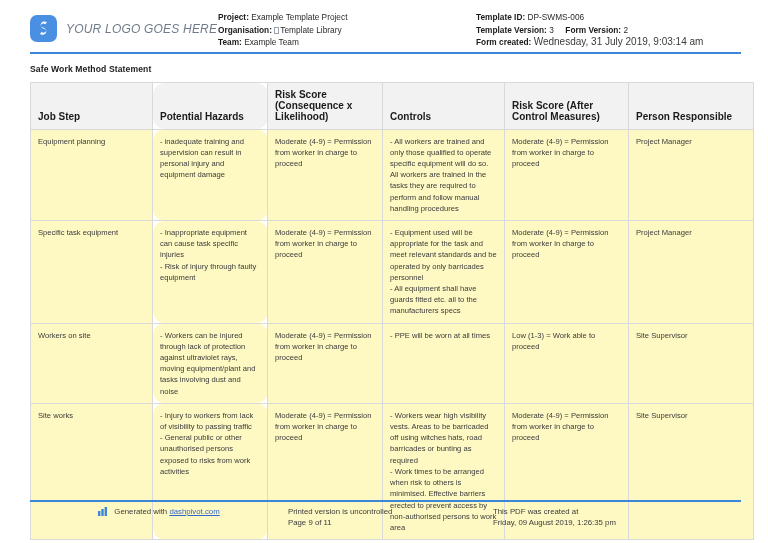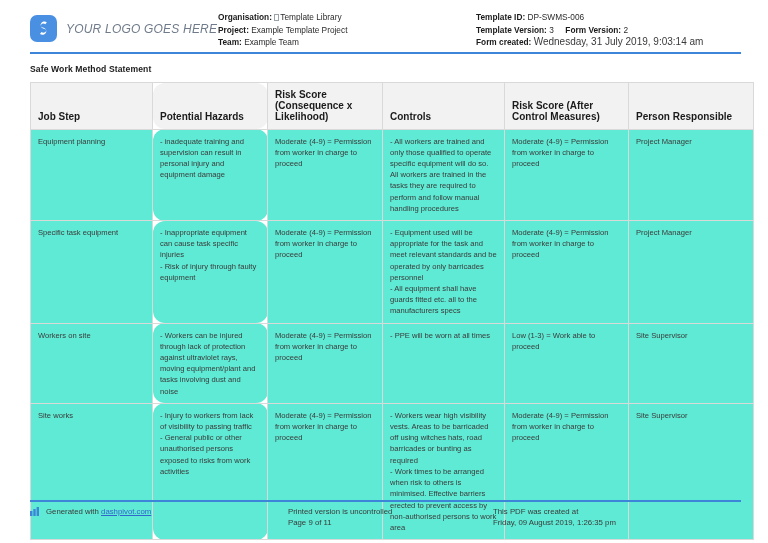--- a/index.html
+++ b/index.html
@@ -108,21 +108,21 @@
     font-weight: bold;
     font-size: 10px;
     color: #1b1b1b;
     vertical-align: bottom;
     height: 28px;
     padding-bottom: 6px;
     text-align: left;
   }
   table.swms tbody td {
     color: #3a3a3a;
-    background: #5eead4;
+    background: #fef9c3;
   }
   .cell-lines span { display: block; }
 
   .c0 { width: 122px; }
   .c1 { width: 115px; border-radius: 12px; }
   .c2 { width: 115px; }
   .c3 { width: 122px; }
   .c4 { width: 124px; }
   .c5 { width: 125px; }
 
@@ -132,21 +132,21 @@
     position: absolute;
     left: 0; top: 506px;
     width: 768px;
     padding: 0 28px 0 30px;
     display: flex;
     align-items: flex-start;
     font-size: 7.8px;
     line-height: 11.4px;
     color: #3a3a3a;
   }
-  .footer-col.left { flex: 0 0 258px; display: flex; align-items: flex-start; }
+  .footer-col.left { flex: 0 0 258px; display: flex; align-items: flex-start; justify-content: center; }
   .footer-col.mid { flex: 0 0 205px; }
   .footer-col.right { flex: 1 1 auto; }
   .bars-icon {
     display: inline-block;
     width: 11px; height: 9px;
     margin-right: 5px;
     margin-top: 1px;
     flex: 0 0 11px;
   }
   .footer-link {
@@ -165,26 +165,26 @@
       <div class="logo-mark">
         <svg width="27" height="27" viewBox="0 0 27 27" aria-hidden="true">
           <path d="M16.8 7.2c-1.6-1.2-4-1.0-5.4 0.7-1.3 1.6-1.0 3.7 0.4 4.9 1.5 1.2 3.5 1.0 4.1 2.0 0.6 1.0-0.1 2.4-1.5 2.8-1.0 0.3-2.2 0.0-3.0-0.6l-1.4 2.0c1.6 1.2 4.0 1.1 5.4-0.6 1.4-1.6 1.1-3.8-0.4-5.0-1.5-1.2-3.5-1.0-4.1-2.0-0.5-0.9 0.1-2.3 1.5-2.7 1.0-0.3 2.2 0.0 3.0 0.6z" fill="#ffffff"></path>
         </svg>
       </div>
       <div class="logo-text">YOUR LOGO GOES HERE</div>
     </div>
 
     <div class="meta-col left">
       <div class="meta-line">
+        <b>Project:</b>
+        <span class="val">Example Template Project</span>
+      </div>
+      <div class="meta-line">
         <b>Organisation:</b>
         <span class="box-glyph"></span><span class="val">Template Library</span>
-      </div>
-      <div class="meta-line">
-        <b>Project:</b>
-        <span class="val">Example Template Project</span>
       </div>
       <div class="meta-line">
         <b>Team:</b>
         <span class="val">Example Team</span>
       </div>
     </div>
 
     <div class="meta-col right">
       <div class="meta-line">
         <b>Template ID:</b>

